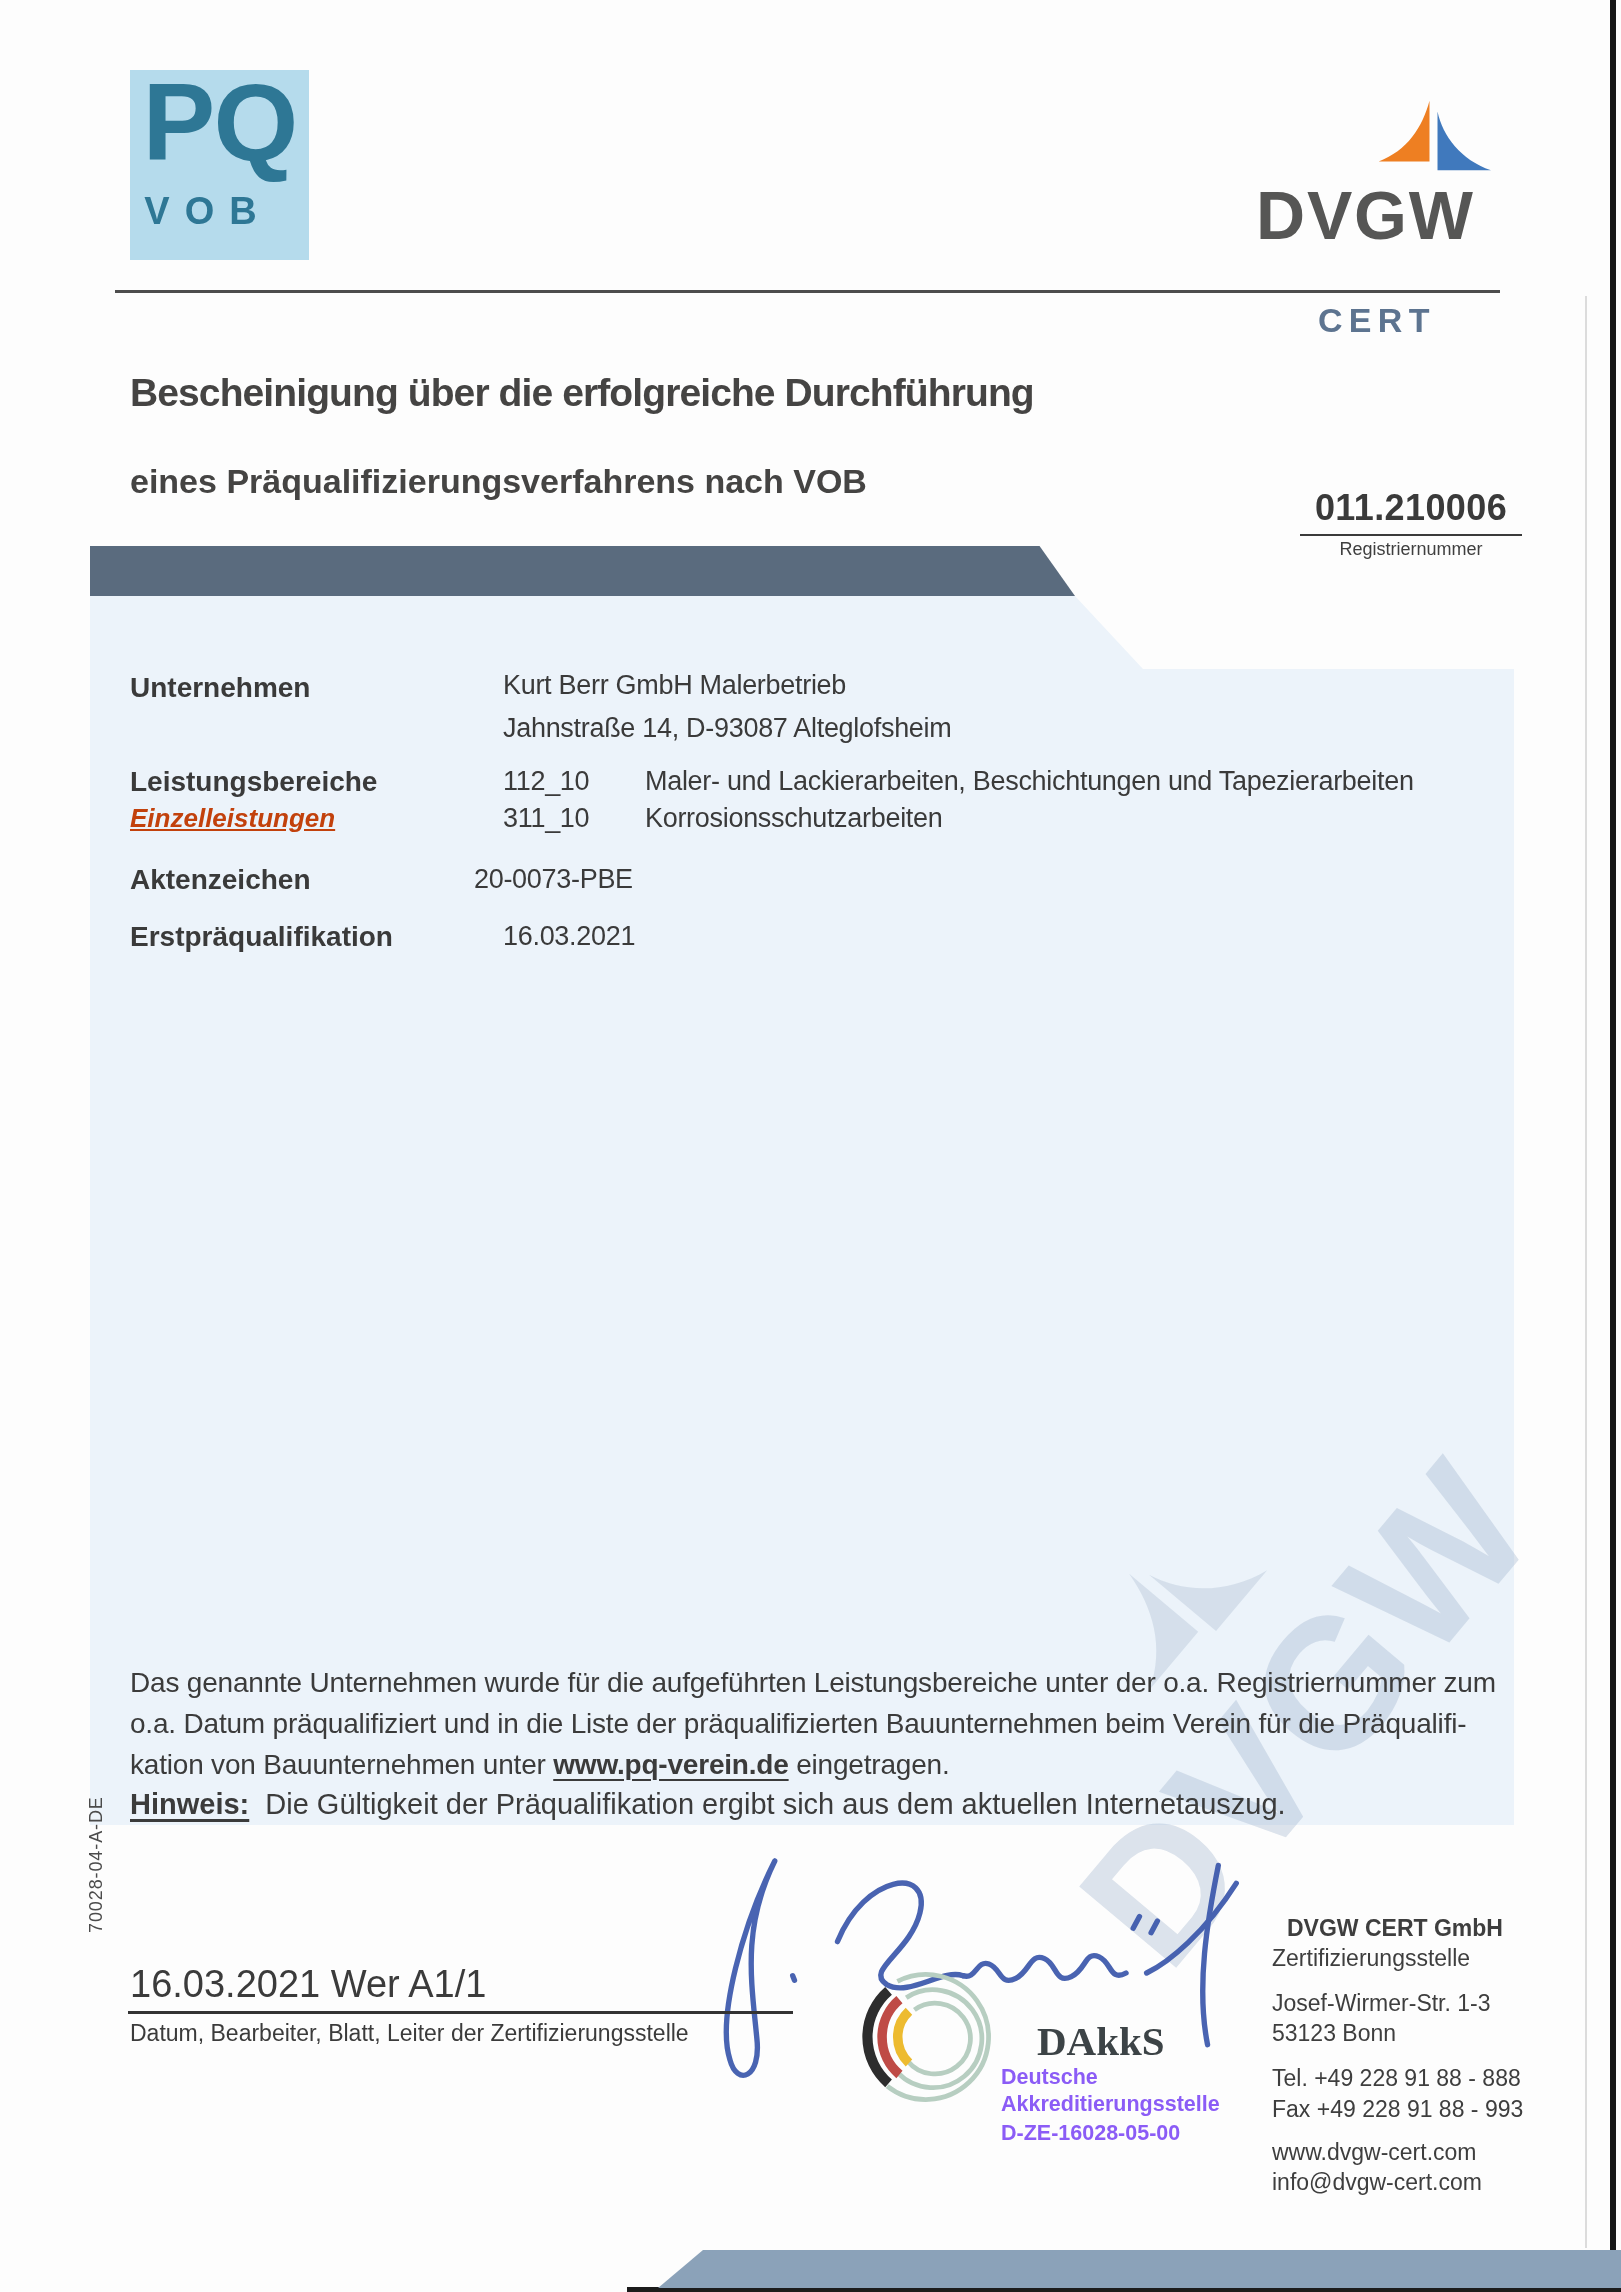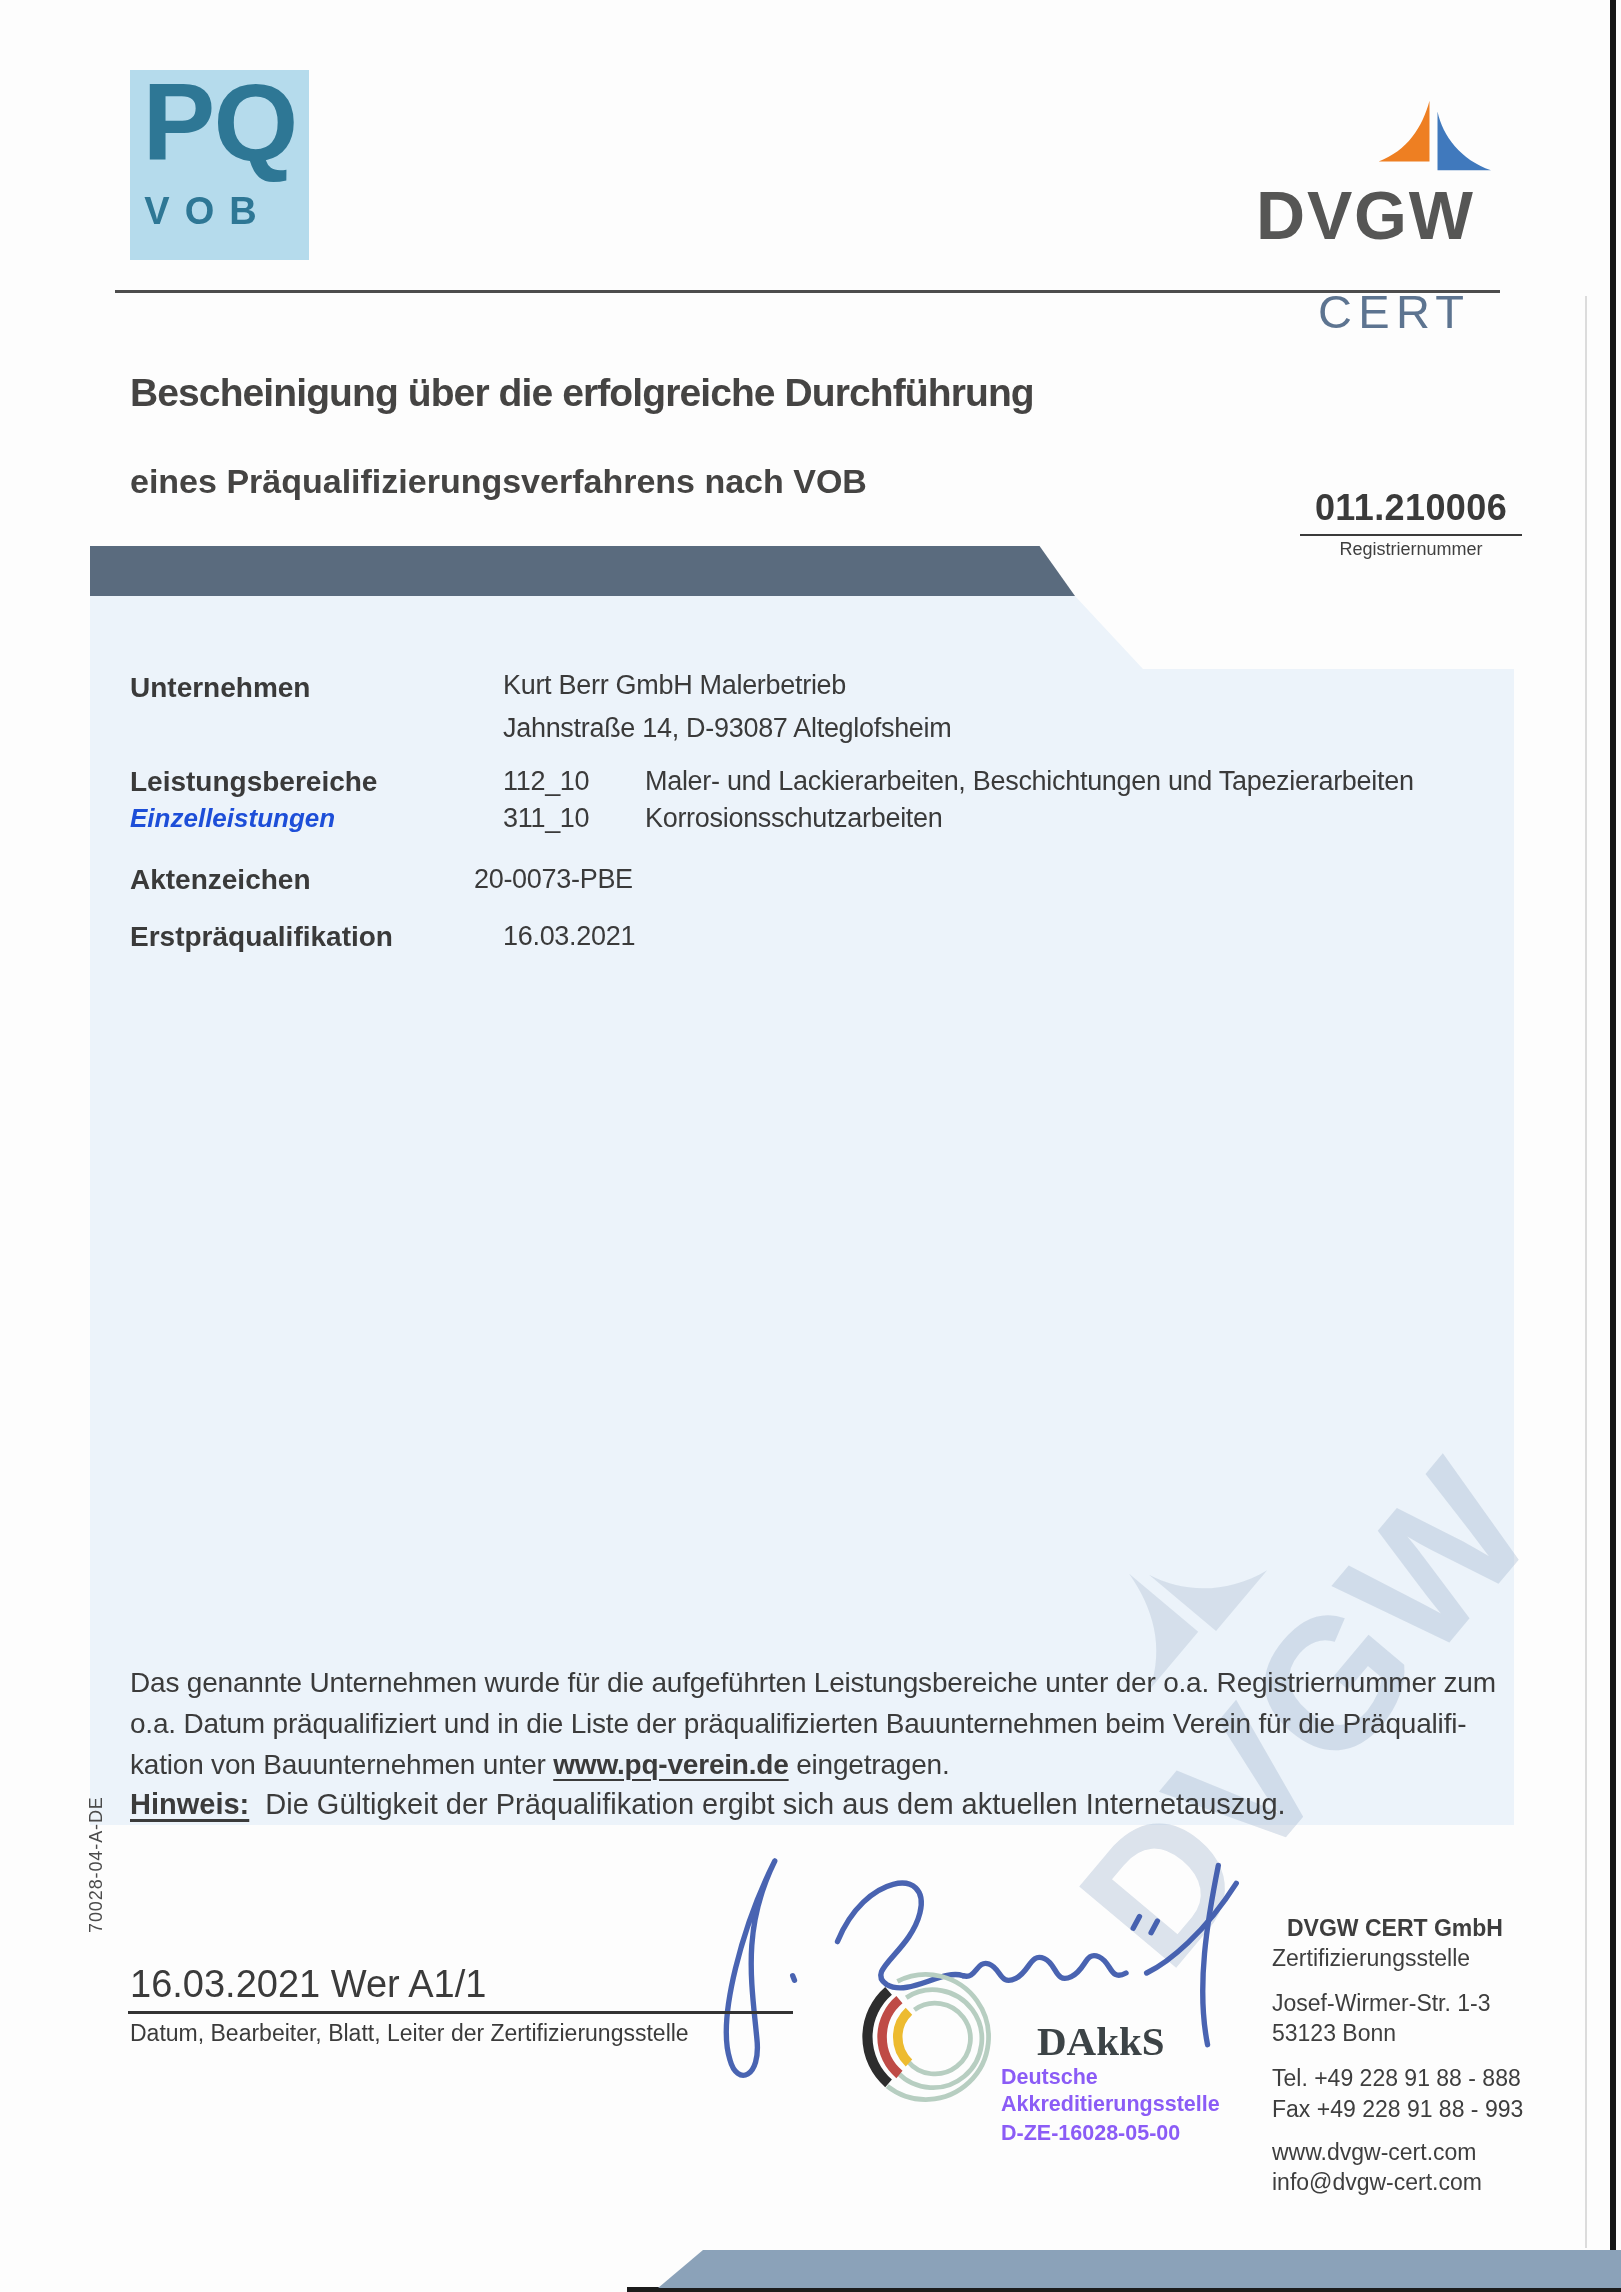--- a/index.html
+++ b/index.html
@@ -15,21 +15,21 @@
   .pq-box{left:130px;top:70px;width:179px;height:190px;background:#b5dbec;text-decoration:underline;}
   .pq-top{position:absolute;left:12.5px;top:-10.7px;font-size:109px;font-weight:bold;
           color:#2e7795;letter-spacing:-1.8px;}
   .pq-bottom{position:absolute;left:14.3px;top:120px;font-size:38px;font-weight:bold;
           color:#2e7795;letter-spacing:15px;}
 
   
   .dvgw-flame{left:1373px;top:99px;}
   .dvgw-word{left:1256px;top:176px;font-size:68px;font-weight:bold;color:#565655;letter-spacing:1.8px;}
   .top-rule{left:115px;top:290px;width:1385px;height:2.7px;background:#4d4d4d;}
-  .cert-word{left:1318px;top:284px;font-size:47px;font-weight:normal;color:#5d7490;letter-spacing:6.3px;}
+  .cert-word{left:1318px;top:301px;font-size:34px;font-weight:bold;color:#5d7490;letter-spacing:6.3px;}
 
   
   .title{left:130px;top:371px;font-size:39px;font-weight:bold;color:#454443;letter-spacing:-0.9px;}
   .subtitle{left:130px;top:462px;font-size:34px;font-weight:bold;color:#454443;}
 
   
   .reg-block{left:1300px;top:487px;width:222px;text-align:center;}
   .reg-number{font-size:36px;font-weight:bold;color:#3a3a3a;border-bottom:2.7px solid #3a3a3a;
               padding-bottom:5px;letter-spacing:0.4px;}
   .reg-label{font-size:18px;color:#3f3f3f;margin-top:2.7px;}
@@ -42,21 +42,21 @@
 
   
   .watermark{left:981px;top:1397px;width:555px;height:555px;
              transform:rotate(-50deg);transform-origin:center;
              display:flex;flex-direction:column;align-items:center;justify-content:center;
              pointer-events:none;}
   .watermark-word{font-size:184px;font-weight:bold;color:rgba(158,179,203,0.35);letter-spacing:1.8px;}
 
   
   .flabel{font-size:28px;font-weight:bold;color:#3a3a3a;}
-  .flabel-italic{font-size:26px;font-style:italic;font-weight:600;color:#1d4ed8;}
+  .flabel-italic{font-size:26px;font-style:italic;font-weight:600;color:#c2410c;text-decoration:underline;}
   .fval{font-size:27px;color:#3a3a3a;letter-spacing:-0.3px;}
 
   
   .body-par{left:130px;top:1662px;font-size:28px;line-height:41px;color:#3b3b3b;letter-spacing:-0.2px;}
   .body-link{font-weight:bold;text-decoration:underline;text-underline-offset:4.5px;text-decoration-thickness:2.2px;}
   .hinweis{left:130px;top:1788px;font-size:29px;color:#3b3b3b;}
   .hinweis-label{font-weight:bold;text-decoration:underline;text-underline-offset:5.4px;text-decoration-thickness:2.7px;margin-right:16px;}
 
   
   .side-code{left:86px;top:1745px;height:188px;writing-mode:vertical-rl;transform:rotate(180deg);

